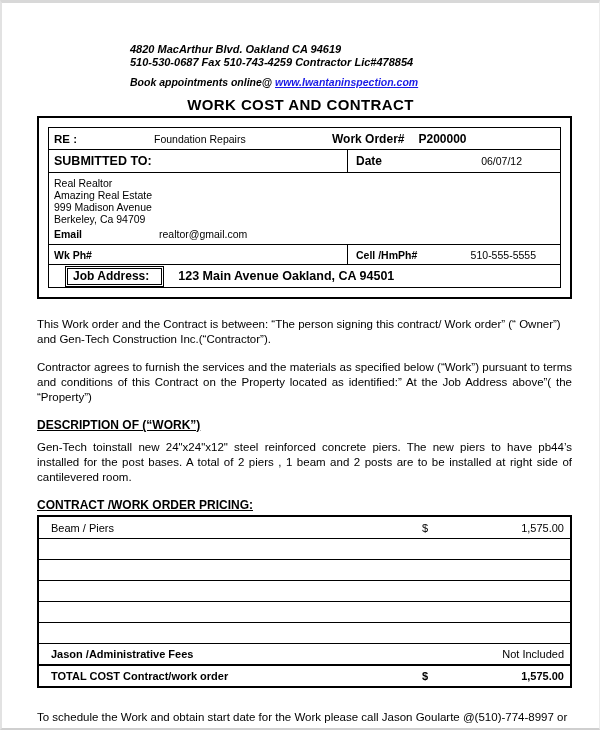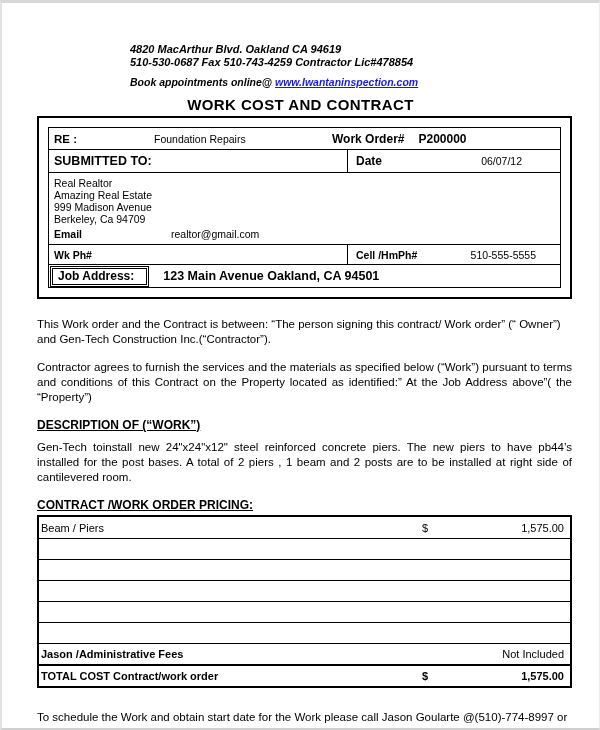--- a/index.html
+++ b/index.html
@@ -25,43 +25,43 @@
   .re-label{width:100px;padding-left:5px;font-size:11.5px;font-weight:bold;}
   .re-value{flex:1;font-size:10.5px;}
   .wo-cell{width:228px;font-size:12px;font-weight:bold;}
   .wo-val{margin-left:14px;}
   .sub-row{height:22px;border-bottom:1px solid #000;}
   .sub-label{flex:1;padding-left:5px;font-size:12.5px;font-weight:bold;}
   .date-cell{width:213px;height:100%;box-sizing:border-box;border-left:1px solid #000;display:flex;align-items:center;padding-left:8px;}
   .date-label{font-size:12px;font-weight:bold;}
   .date-val{margin-left:auto;margin-right:38px;font-size:10.5px;}
   .addr-block{height:47px;padding:4px 0 0 5px;font-size:10.5px;line-height:12px;}
-  .email-row{height:20px;border-bottom:1px solid #000;font-size:10.5px;gap:12px;}
+  .email-row{height:20px;border-bottom:1px solid #000;font-size:10.5px;}
   .cell-label{width:105px;padding-left:5px;}
   .phone-row{height:19px;border-bottom:1px solid #000;font-size:10.5px;}
   .wk-label{flex:1;padding-left:5px;font-weight:bold;}
   .cellph-cell{width:213px;height:100%;box-sizing:border-box;border-left:1px solid #000;display:flex;align-items:center;padding-left:8px;}
   .cellph-val{margin-left:auto;margin-right:24px;}
   .job-row{height:22px;}
-  .job-box{margin-left:3px;height:15px;display:flex;align-items:center;padding:0 12px 0 5px;
+  .job-box{margin-left:18px;height:15px;display:flex;align-items:center;padding:0 12px 0 5px;
     border:1px solid #000;box-shadow:0 0 0 1px #fff,0 0 0 2px #000;font-size:12px;font-weight:bold;white-space:nowrap;}
   .job-val{margin-left:16px;font-size:12.5px;font-weight:bold;}
   
   .para{margin:0 0 0 5px;width:535px;font-size:11.5px;line-height:15px;}
   .p1{margin-top:18px;}
   .p2{margin-top:13px;text-align:justify;}
   .pdesc{margin-top:8px;text-align:justify;}
   .heading{margin:13px 0 0 5px;font-size:12px;font-weight:bold;text-decoration:underline;}
   
   .ptable{margin:3px 0 0 5px;width:535px;box-sizing:border-box;border:2px solid #000;}
   .prow{display:flex;align-items:center;height:20px;border-top:1px solid #000;font-size:11px;}
   .prow.first{border-top:none;height:21px;}
   .prow.permit .desc{font-weight:bold;}
   .prow.total{border-top:2px solid #000;font-weight:bold;}
-  .desc{flex:1;padding-left:2px;}
+  .desc{flex:1;padding-left:12px;}
   .cur{width:50px;}
   .amt{width:92px;text-align:right;padding-right:6px;}
   
   .sched{margin-top:22px;}
 </style>
 </head>
 <body>
 
 <div class="page">
   <div class="content">

